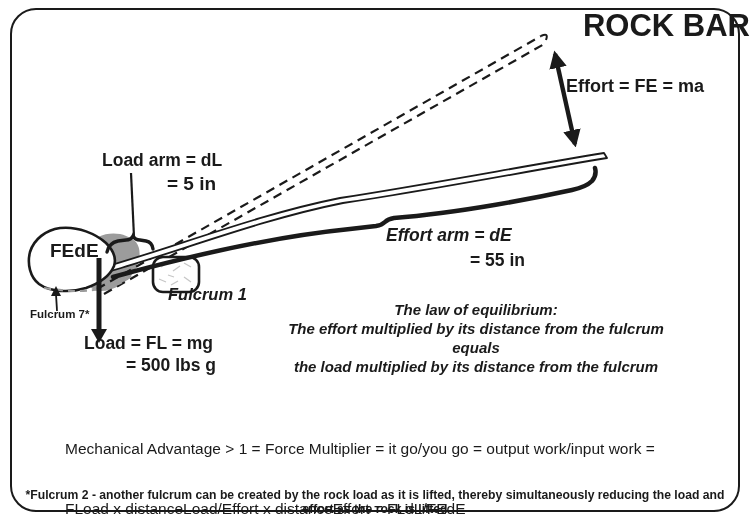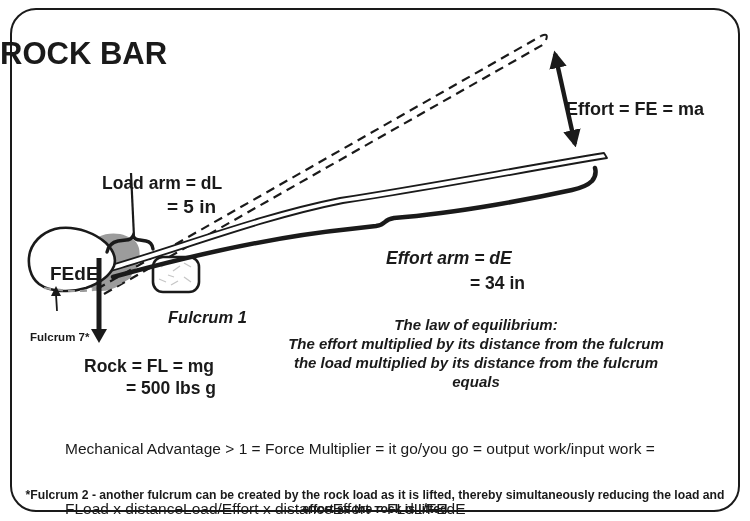--- a/index.html
+++ b/index.html
@@ -1,35 +1,35 @@
 <!DOCTYPE html>
 <html><head>
 <meta charset="utf-8">
 <style>
   html,body{margin:0;padding:0;background:#ffffff;}
   #stage{position:relative;width:750px;height:521px;background:#ffffff;overflow:hidden;
          font-family:"Liberation Sans",sans-serif;color:#1a1a1a;}
   .frame{position:absolute;left:10px;top:8px;width:726px;height:500px;
          border:2px solid #1a1a1a;border-radius:26px;}
   svg.art{position:absolute;left:0;top:0;width:750px;height:521px;}
-  .lbl{position:absolute;font-weight:bold;white-space:nowrap;line-height:1.1;margin-top:23px;}
-  .title{position:absolute;left:0;top:36px;width:100%;text-align:left;
+  .lbl{position:absolute;font-weight:bold;white-space:nowrap;line-height:1.1;}
+  .title{position:absolute;left:0;top:8px;width:100%;text-align:right;
          font-size:31px;font-weight:800;letter-spacing:0px;}
   .lbl-effort{left:566px;top:77px;font-size:18px;}
   .lbl-loadarm1{left:102px;top:151px;font-size:17.5px;}
   .lbl-loadarm2{left:167px;top:174px;font-size:19px;}
   .lbl-rock{left:50px;top:241px;font-size:19px;}
   .lbl-fulcrum1{left:168px;top:285px;font-size:16.5px;font-style:italic;}
   .lbl-fulcrum2{left:30px;top:308px;font-size:11.5px;}
   .lbl-load1{left:84px;top:334px;font-size:17.5px;}
   .lbl-load2{left:126px;top:356px;font-size:17.5px;}
   .lbl-effortarm1{left:386px;top:226px;font-size:17.5px;font-style:italic;}
   .lbl-effortarm2{left:470px;top:251px;font-size:17.5px;}
   .law{position:absolute;left:280px;top:300px;width:392px;text-align:center;
-       font-style:italic;font-weight:bold;font-size:15px;line-height:19px;margin-top:15px;}
+       font-style:italic;font-weight:bold;font-size:15px;line-height:19px;}
   .equations{position:absolute;left:65px;top:399px;font-size:15.5px;line-height:20px;
              font-weight:normal;white-space:pre;}
   .footnote{position:absolute;left:14px;top:488px;width:722px;text-align:center;
             font-weight:bold;font-size:12.2px;}
 </style>
 </head>
 <body>
 
 <div id="stage">
 
@@ -84,30 +84,30 @@
   </svg>
 
   <div class="title">ROCK BAR</div>
 
   <div class="lbl lbl-effort">Effort = FE = ma</div>
   <div class="lbl lbl-loadarm1">Load arm = dL</div>
   <div class="lbl lbl-loadarm2">= 5 in</div>
   <div class="lbl lbl-rock">FEdE</div>
   <div class="lbl lbl-fulcrum1">Fulcrum 1</div>
   <div class="lbl lbl-fulcrum2">Fulcrum 7*</div>
-  <div class="lbl lbl-load1">Rock = FL = mg</div>
+  <div class="lbl lbl-load1">Load = FL = mg</div>
   <div class="lbl lbl-load2">= 500 lbs g</div>
   <div class="lbl lbl-effortarm1">Effort arm = dE</div>
-  <div class="lbl lbl-effortarm2">= 34 in</div>
+  <div class="lbl lbl-effortarm2">= 55 in</div>
 
   <div class="law">
     <div>The law of equilibrium:</div>
     <div>The effort multiplied by its distance from the fulcrum</div>
+    <div>equals</div>
     <div>the load multiplied by its distance from the fulcrum</div>
-    <div>equals</div>
   </div>
 
   <div class="equations">
     <div>Mechanical Advantage &gt; 1 = Force Multiplier = it go/you go = output work/input work =</div>
     <div>FLoad x distanceLoad/Effort x distanceEffort = FLdL/FEdE</div>
     
     
   </div>
 
   <div class="footnote">*Fulcrum 2 - another fulcrum can be created by the rock load as it is lifted, thereby simultaneously reducing the load and effort as the rock is lifted</div>

